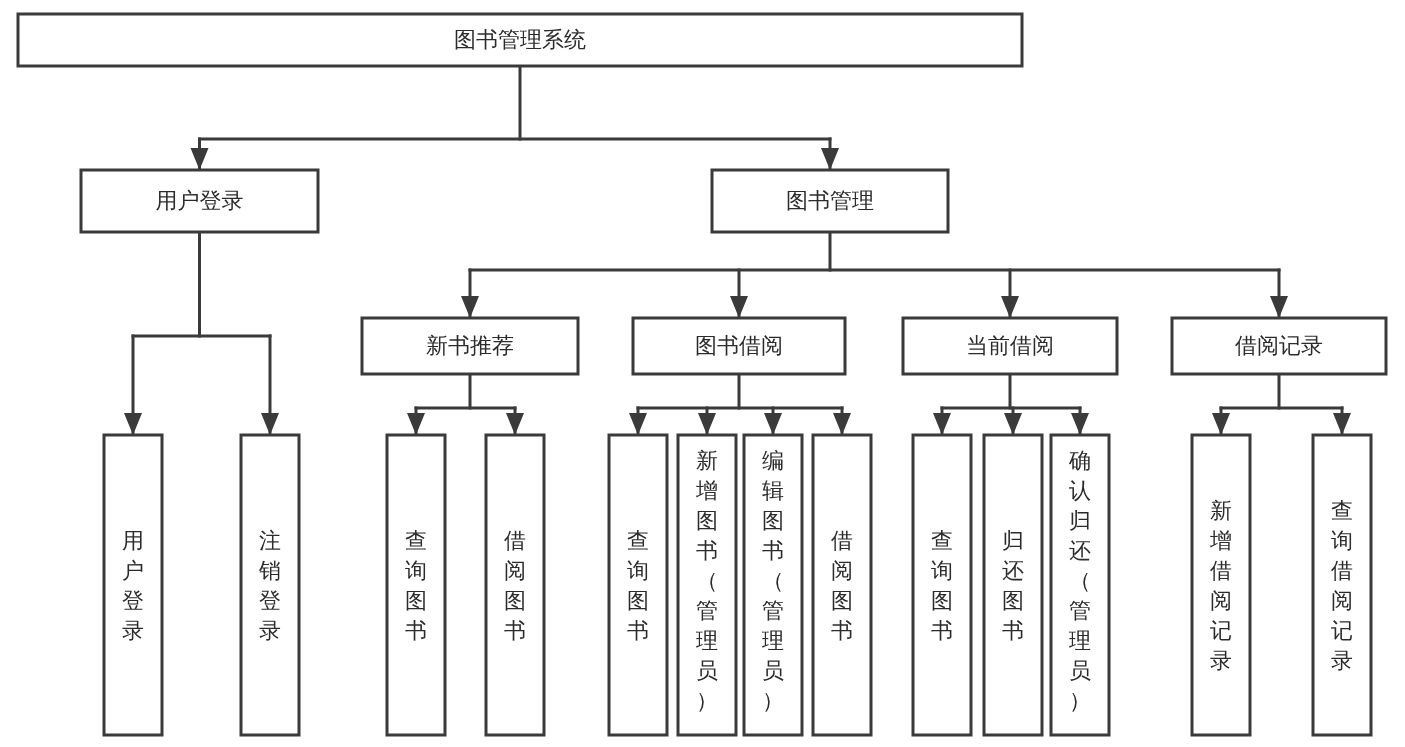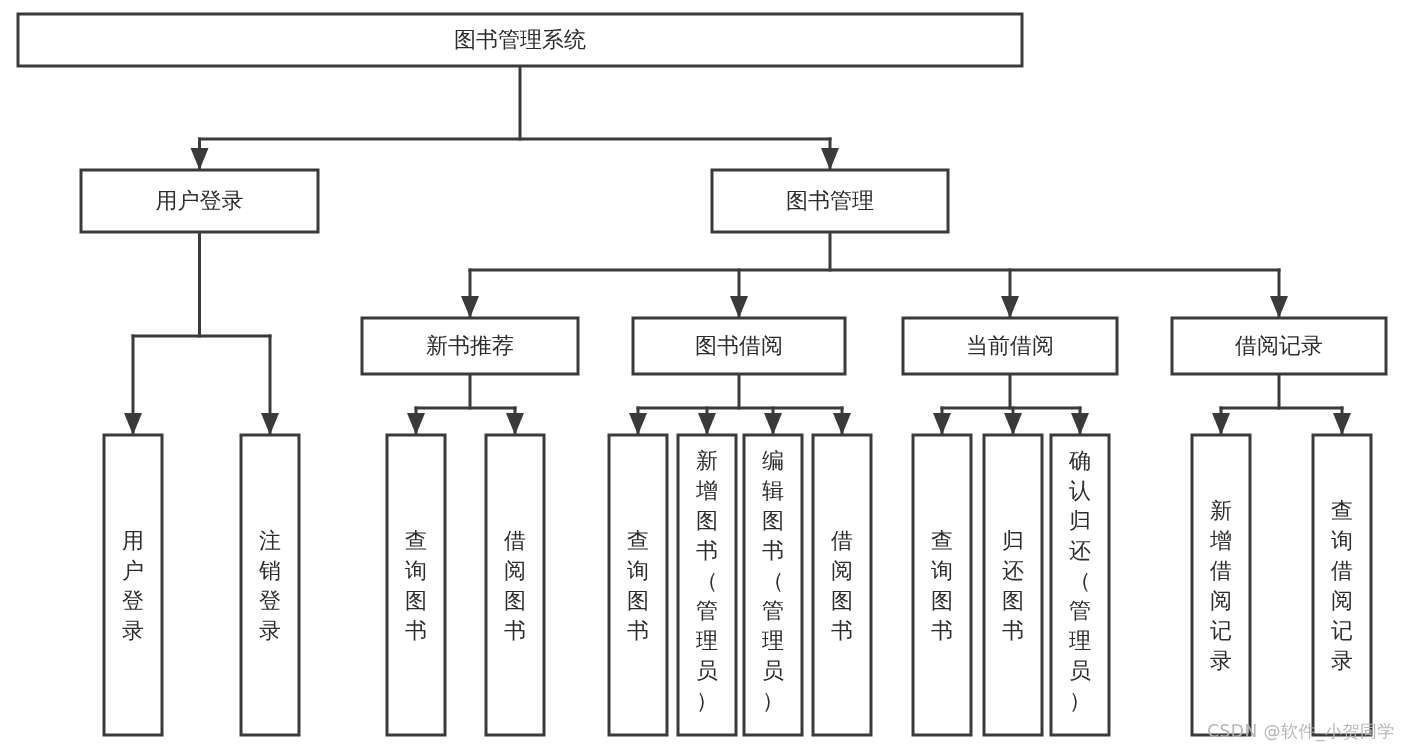--- a/index.html
+++ b/index.html
@@ -200,14 +200,13 @@
         <g>
           <rect x="1192" y="435" width="58" height="300" class="node-box"></rect>
           <text x="1221" y="518.4" class="node-label-v"><tspan x="1221" dy="0">新</tspan><tspan x="1221" dy="30">增</tspan><tspan x="1221" dy="30">借</tspan><tspan x="1221" dy="30">阅</tspan><tspan x="1221" dy="30">记</tspan><tspan x="1221" dy="30">录</tspan></text>
         </g>
         <g>
           <rect x="1313" y="435" width="58" height="300" class="node-box"></rect>
           <text x="1342" y="518.4" class="node-label-v"><tspan x="1342" dy="0">查</tspan><tspan x="1342" dy="30">询</tspan><tspan x="1342" dy="30">借</tspan><tspan x="1342" dy="30">阅</tspan><tspan x="1342" dy="30">记</tspan><tspan x="1342" dy="30">录</tspan></text>
         </g>
       </g>
   </svg>
-  <div class="watermark-text">CSDN @软件_小贺同学</div>
 </div>
 
 </body></html>

